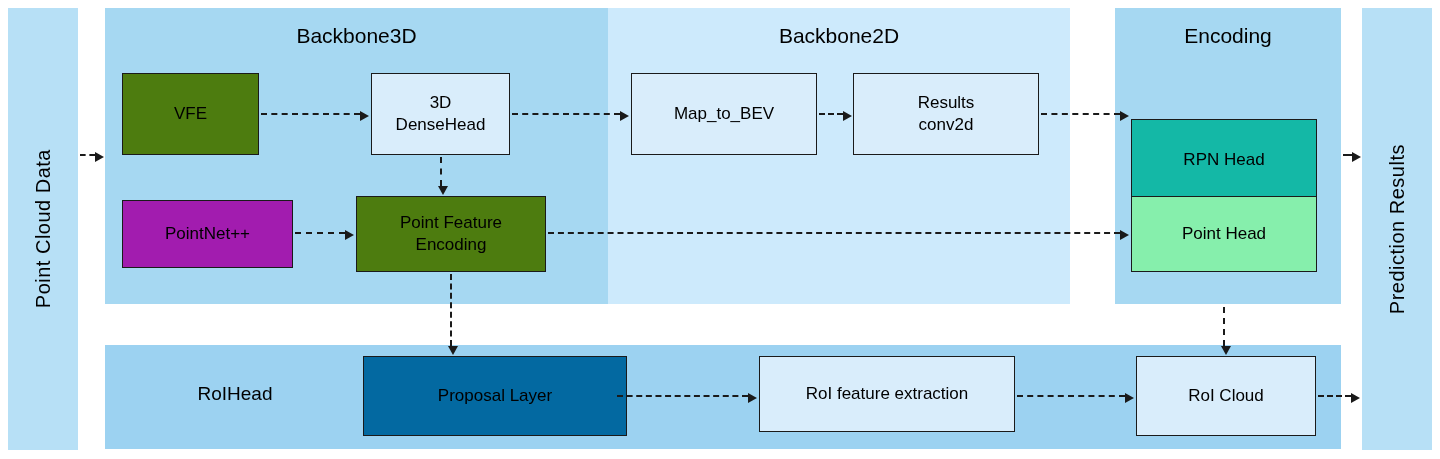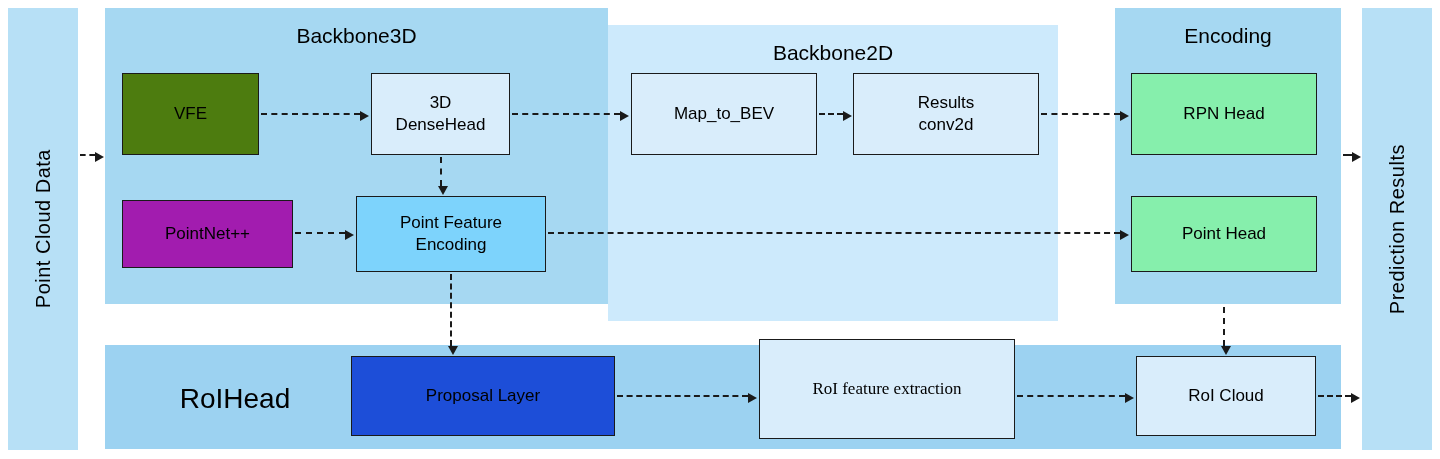--- a/index.html
+++ b/index.html
@@ -8,39 +8,39 @@
 
   
   .sidebar{position:absolute;top:8px;width:70px;height:442px;display:flex;align-items:center;justify-content:center;}
   .sidebar .vtext{writing-mode:vertical-rl;transform:rotate(180deg);font-size:20px;letter-spacing:.5px;white-space:nowrap;}
   #left-bar{left:8px;}
   #right-bar{left:1362px;}
 
   
   .panel{position:absolute;}
   #panel-backbone3d{left:105px;top:8px;width:503px;height:296px;}
-  #panel-backbone2d{left:608px;top:25px;width:450px;height:296px;}
+  #panel-backbone2d{left:608px;top:8px;width:450px;height:296px;padding-left:12px;}
   #panel-densehead{left:1115px;top:8px;width:226px;height:296px;}
   #panel-roihead{left:105px;top:345px;width:1236px;height:104px;}
   .panel-title{position:absolute;top:16px;left:0;width:100%;text-align:center;font-size:21px;}
-  #panel-roihead .panel-title{top:38px;width:260px;font-size:28px;}
+  #panel-roihead .panel-title{top:38px;width:260px;font-size:19px;}
 
   
   .node{position:absolute;border:1.5px solid #1a1a1a;display:flex;align-items:center;justify-content:center;
         text-align:center;font-size:17px;line-height:1.3;white-space:pre-line;box-sizing:border-box;}
   #node-vfe{left:122px;top:73px;width:137px;height:82px;}
   #node-sparseconv{left:371px;top:73px;width:139px;height:82px;}
   #node-map-to-bev{left:631px;top:73px;width:186px;height:82px;}
   #node-encoder{left:853px;top:73px;width:186px;height:82px;}
   #node-rpn-head{left:1131px;top:73px;width:186px;height:82px;}
   #node-pointnet{left:122px;top:200px;width:171px;height:68px;}
   #node-pfe{left:356px;top:196px;width:190px;height:76px;}
   #node-point-head{left:1131px;top:196px;width:186px;height:76px;}
   #node-proposal{left:351px;top:356px;width:264px;height:80px;}
-  #node-roi-feat{left:759px;top:339px;width:256px;height:100px;font-family:Liberation Serif, serif;}
+  #node-roi-feat{left:759px;top:356px;width:256px;height:76px;}
   #node-roi-head{left:1136px;top:356px;width:180px;height:80px;}
 
   
   .arrow-h{position:absolute;height:0;border-top:2px dashed #1a1a1a;}
   .arrow-h::after{content:'';position:absolute;right:-9px;top:-4px;width:0;height:0;
       border-left:9px solid #1a1a1a;border-top:5px solid transparent;border-bottom:5px solid transparent;}
   .arrow-v{position:absolute;width:0;border-left:2px dashed #1a1a1a;}
   .arrow-v::after{content:'';position:absolute;bottom:-9px;left:-4px;width:0;height:0;
       border-top:9px solid #1a1a1a;border-left:5px solid transparent;border-right:5px solid transparent;}
 
@@ -83,26 +83,26 @@
   <div id="panel-roihead" class="panel" style="background: rgb(156, 210, 241);">
     <div class="panel-title">RoIHead</div>
   </div>
 
   <div id="node-vfe" class="node" style="background: #4d7c0f;">VFE</div>
   <div id="node-sparseconv" class="node" style="background: rgb(217, 237, 251);">3D
 DenseHead</div>
   <div id="node-map-to-bev" class="node" style="background: rgb(217, 237, 251);">Map_to_BEV</div>
   <div id="node-encoder" class="node" style="background: rgb(217, 237, 251);">Results
 conv2d</div>
-  <div id="node-rpn-head" class="node" style="background: #86efac;">RPN Head</div>
+  <div id="node-rpn-head" class="node" style="background: #14b8a6; margin-top: 46px;">RPN Head</div>
   <div id="node-pointnet" class="node" style="background: #a21caf;">PointNet++</div>
-  <div id="node-pfe" class="node" style="background: #7dd3fc;">Point Feature
+  <div id="node-pfe" class="node" style="background: #4d7c0f;">Point Feature
 Encoding</div>
   <div id="node-point-head" class="node" style="background: #86efac;">Point Head</div>
-  <div id="node-proposal" class="node" style="background: #1d4ed8;">Proposal Layer</div>
+  <div id="node-proposal" class="node" style="background: #0369a1; margin-left: 12px;">Proposal Layer</div>
   <div id="node-roi-feat" class="node" style="background: rgb(217, 237, 251);">RoI feature extraction</div>
   <div id="node-roi-head" class="node" style="background: rgb(217, 237, 251);">RoI Cloud</div>
 
   <div id="arrow-in" class="arrow-h"></div>
   <div id="arrow-vfe-sparseconv" class="arrow-h"></div>
   <div id="arrow-sparseconv-bev" class="arrow-h"></div>
   <div id="arrow-bev-encoder" class="arrow-h"></div>
   <div id="arrow-encoder-rpn" class="arrow-h"></div>
   <div id="arrow-rpn-out" class="arrow-h"></div>
   <div id="arrow-sparseconv-pfe" class="arrow-v"></div>

